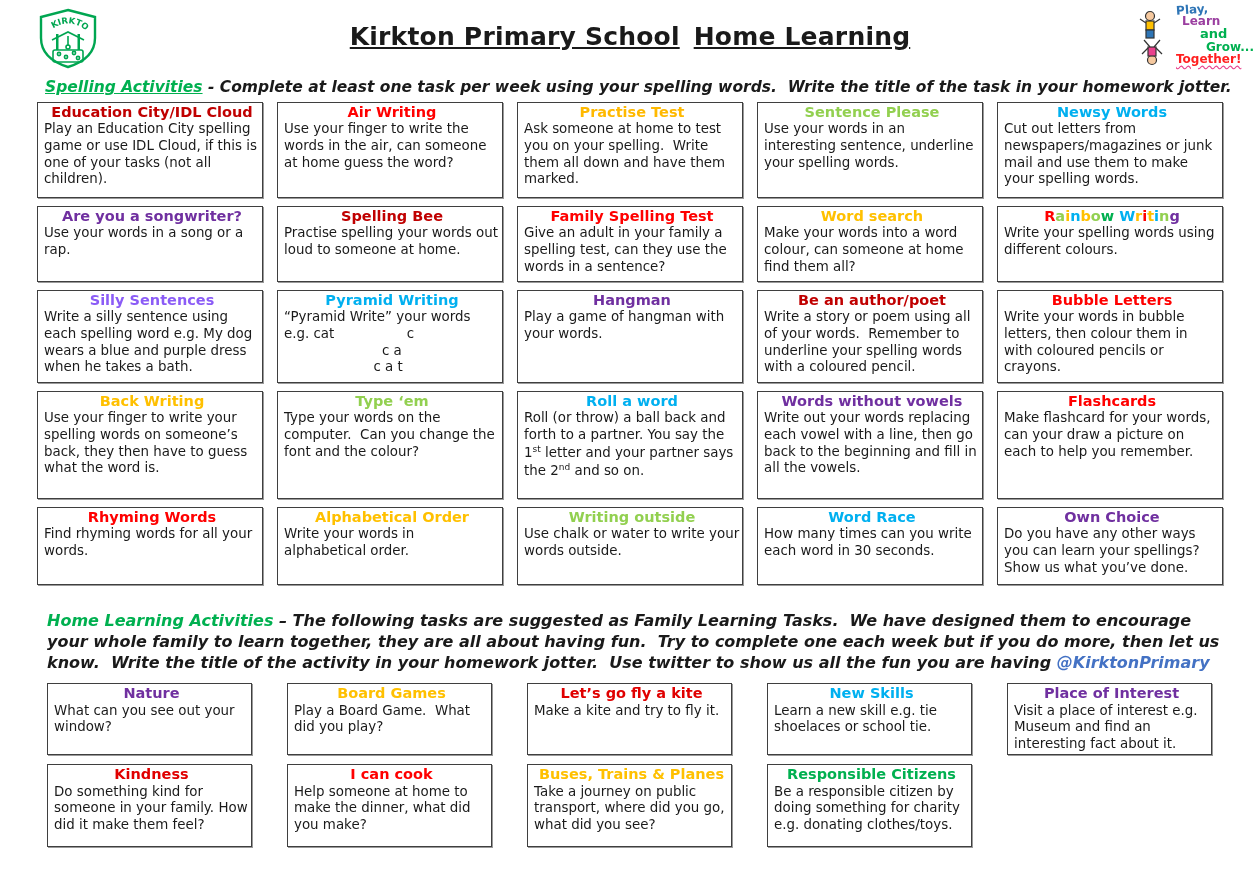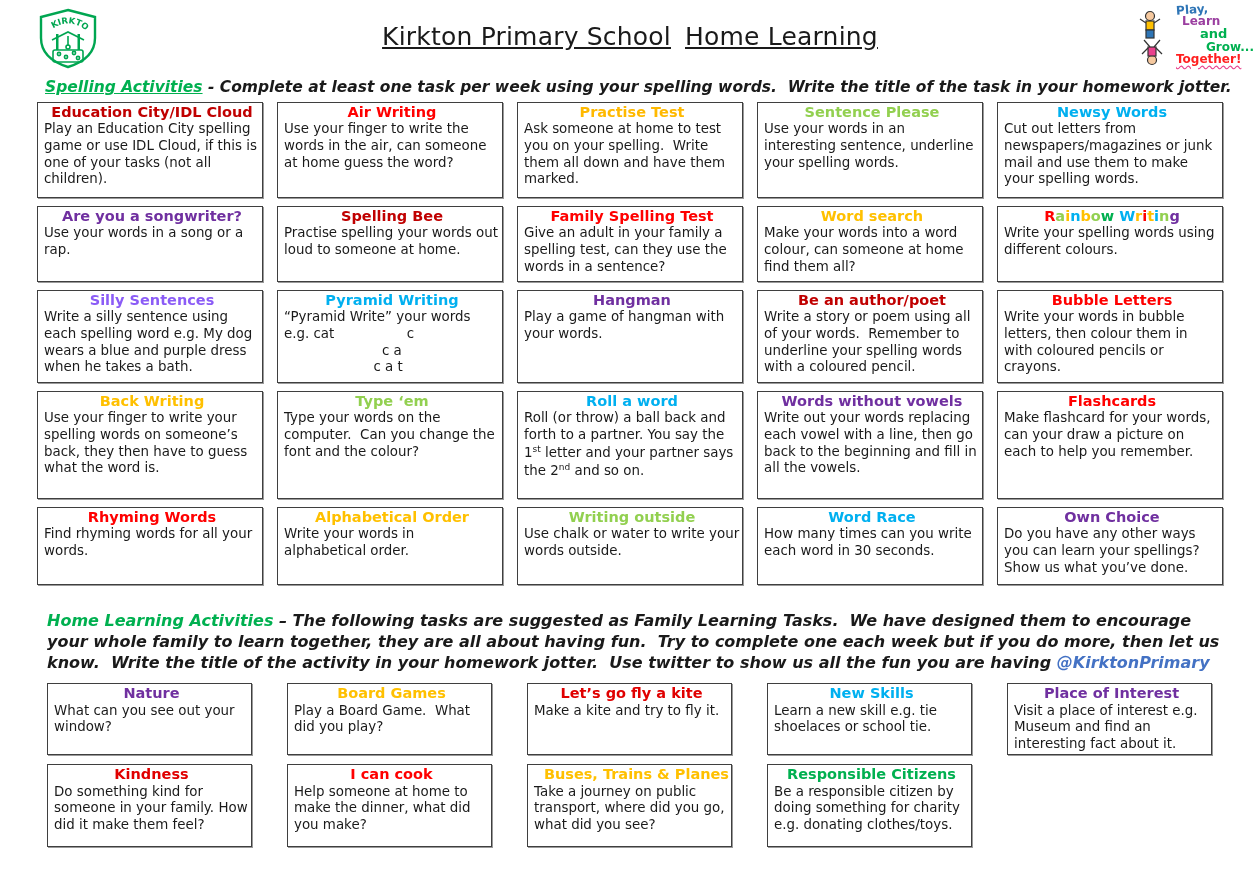--- a/index.html
+++ b/index.html
@@ -1,18 +1,18 @@
 <!DOCTYPE html>
 <html><head>
 <meta charset="utf-8">
 <style>
   html,body{margin:0;padding:0;background:#ffffff;}
   body{width:1260px;height:884px;overflow:hidden;font-family:"DejaVu Sans",sans-serif;color:#1a1a1a;}
   .header{position:relative;height:72px;}
-  .page-title{position:absolute;left:0;right:0;top:22px;text-align:center;font-size:25px;font-weight:400;letter-spacing:.2px;}
+  .page-title{position:absolute;left:0;right:0;top:22px;text-align:center;font-size:25px;font-weight:700;letter-spacing:.2px;}
   .page-title span{text-decoration:underline;}
   .title-gap{display:inline-block;width:14px;}
   .school-badge{position:absolute;left:36px;top:8px;}
   .plg-logo{position:absolute;right:6px;top:2px;width:112px;font-weight:700;line-height:1.05;font-size:12px;}
   .plg-word{display:block;}
   .plg-kids{position:absolute;left:-4px;top:8px;}
   .section-heading{margin:6px 0 6px 45px;font-size:15.5px;font-weight:700;font-style:italic;white-space:pre-wrap;}
   .section-heading .hl{text-decoration:underline;font-style:italic;}
   .grid{display:grid;}
   .spelling-grid{margin:4px 0 0 37px;width:1186px;grid-template-columns:repeat(5,1fr);grid-template-rows:96px 76px 93px 108px 78px;column-gap:14px;row-gap:8px;}
@@ -208,20 +208,20 @@
     </div>
     <div class="card">
       <div class="card-title" style="color: rgb(224, 0, 0);">Kindness</div>
       <div class="card-body">Do something kind for someone in your family. How did it make them feel?</div>
     </div>
     <div class="card">
       <div class="card-title" style="color: rgb(255, 0, 0);">I can cook</div>
       <div class="card-body">Help someone at home to make the dinner, what did you make?</div>
     </div>
     <div class="card">
-      <div class="card-title" style="color: rgb(255, 192, 0); text-align: right;">Buses, Trains &amp; Planes</div>
+      <div class="card-title" style="color: rgb(255, 192, 0);">Buses, Trains &amp; Planes</div>
       <div class="card-body">Take a journey on public transport, where did you go, what did you see?</div>
     </div>
     <div class="card">
       <div class="card-title" style="color: rgb(0, 176, 80);">Responsible Citizens</div>
       <div class="card-body">Be a responsible citizen by doing something for charity e.g. donating clothes/toys.</div>
     </div>
   </div>
 
 </body></html>

